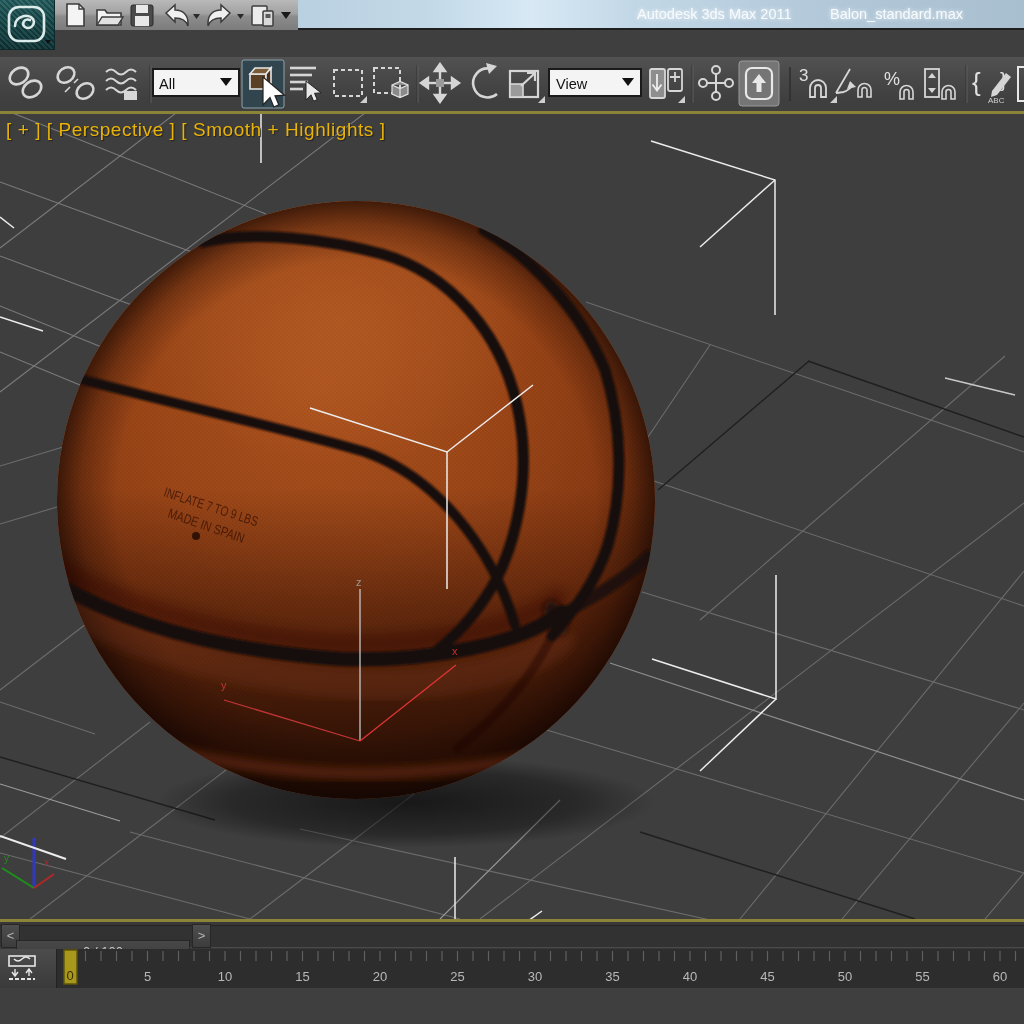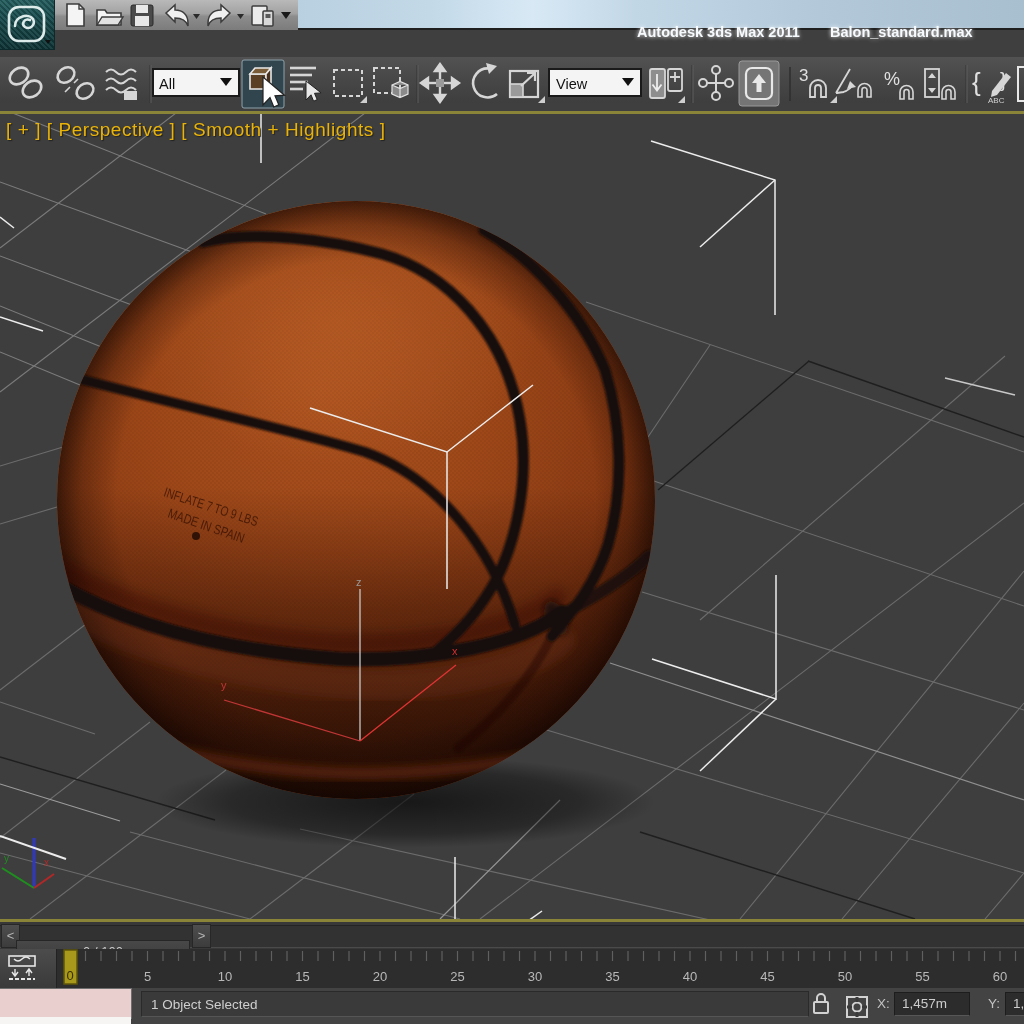--- a/index.html
+++ b/index.html
@@ -10,21 +10,21 @@
   #titlebar{left:0;top:0;width:1024px;height:30px;
     background:linear-gradient(90deg,#a3bccc 0%,#b2cadb 20%,#c3d9e8 42%,#d8e9f5 52%,#c2d7e6 62%,#b3c9da 80%,#a8bfd0 100%);
     border-bottom:2px solid #1f1f1f;box-sizing:border-box;}
   #qat{left:53px;top:0;width:245px;height:30px;
     background:linear-gradient(180deg,#b9b9b9 0%,#a2a2a2 45%,#8c8c8c 55%,#7c7c7c 100%);}
   #logo{left:0;top:0;width:54px;height:49px;
     background:
      repeating-linear-gradient(45deg,rgba(255,255,255,0.06) 0 2px,rgba(0,0,0,0.16) 2px 4px),
      linear-gradient(180deg,#266061 0%,#184a4c 40%,#0f3537 100%);
     border-right:1px solid #0c2a2b;border-bottom:1px solid #0c2a2b;}
-  .ttext{top:24px;height:18px;color:#f7fbfe;font-size:14.5px;font-weight:bold;white-space:nowrap;
+  .ttext{top:6px;height:18px;color:#f7fbfe;font-size:14.5px;font-weight:normal;white-space:nowrap;
     text-shadow:0 0 4px rgba(255,255,255,.9);}
   
   #menubar{left:0;top:30px;width:1024px;height:27px;
     background:linear-gradient(180deg,#757575 0%,#5e5e5e 45%,#4c4c4c 55%,#424242 100%);
     border-bottom:1px solid #2e2e2e;}
   .mi{position:absolute;top:5px;color:#e9e9e9;font-size:15px;white-space:nowrap;
     text-shadow:0 1px 1px rgba(0,0,0,.5);}
   
   #toolbar{left:0;top:57px;width:1024px;height:46px;
     background:linear-gradient(180deg,#525252 0%,#474747 50%,#3e3e3e 100%);}
@@ -484,33 +484,14 @@
       <text x="634.0" y="32" fill="#b8b8b8" font-size="13" text-anchor="middle" font-family="Liberation Sans,sans-serif">40</text>
       <text x="711.5" y="32" fill="#b8b8b8" font-size="13" text-anchor="middle" font-family="Liberation Sans,sans-serif">45</text>
       <text x="789.0" y="32" fill="#b8b8b8" font-size="13" text-anchor="middle" font-family="Liberation Sans,sans-serif">50</text>
       <text x="866.5" y="32" fill="#b8b8b8" font-size="13" text-anchor="middle" font-family="Liberation Sans,sans-serif">55</text>
       <text x="944.0" y="32" fill="#b8b8b8" font-size="13" text-anchor="middle" font-family="Liberation Sans,sans-serif">60</text>
       <rect x="8" y="1" width="13" height="34" fill="#a8981c" stroke="#5f5608" stroke-width="1.5"></rect>
       <text x="14" y="31" fill="#3a3000" font-size="13" text-anchor="middle" font-family="Liberation Sans,sans-serif">0</text>
     </svg>
   </div>
 
-  <div id="statusbar" class="abs">
-    <div id="pinkbox" class="abs"></div>
-    <div id="whitebox" class="abs"></div>
-    <div id="prompt" class="abs">1 Object Selected</div>
-    <svg class="abs" style="left:810px;top:0;" width="70" height="36">
-      <rect x="4" y="14" width="14" height="11" rx="1" fill="none" stroke="#d2d2d2" stroke-width="2"></rect>
-      <path d="M7 14 l0 -4 a 4 4 0 0 1 8 0 l0 4" fill="none" stroke="#d2d2d2" stroke-width="2"></path>
-      <rect x="37" y="9" width="20" height="20" fill="none" stroke="#d2d2d2" stroke-width="2"></rect>
-      <circle cx="47" cy="19" r="4.5" fill="none" stroke="#d2d2d2" stroke-width="2"></circle>
-      <line x1="47" y1="9" x2="47" y2="14" stroke="#3a3a3a" stroke-width="3"></line>
-      <line x1="47" y1="24" x2="47" y2="29" stroke="#3a3a3a" stroke-width="3"></line>
-      <line x1="37" y1="19" x2="42" y2="19" stroke="#3a3a3a" stroke-width="3"></line>
-      <line x1="52" y1="19" x2="57" y2="19" stroke="#3a3a3a" stroke-width="3"></line>
-    </svg>
-    <span class="abs slbl" style="left:877px;">X:</span>
-    <div class="abs sfield" style="left:894px;width:76px;">1,457m</div>
-    <span class="abs slbl" style="left:988px;">Y:</span>
-    <div class="abs sfield" style="left:1005px;width:19px;border-right:none;">1,</div>
-  </div>
 
 </div>
 
 </body></html>

